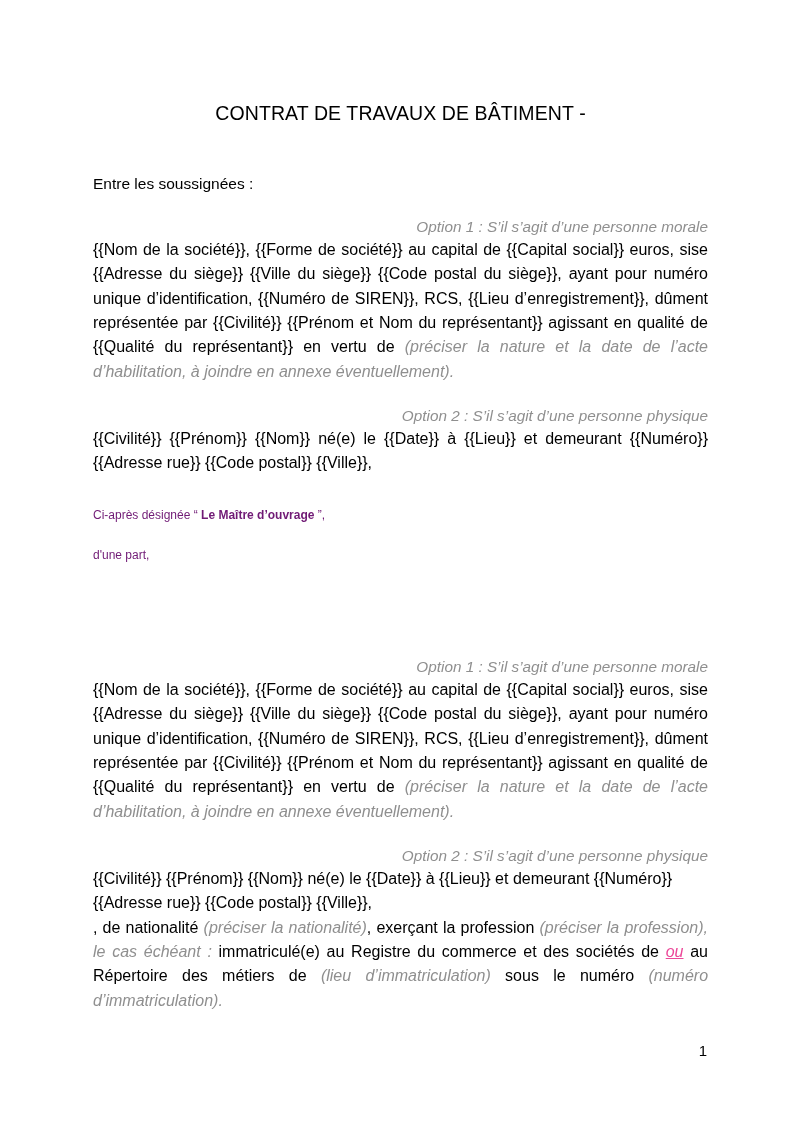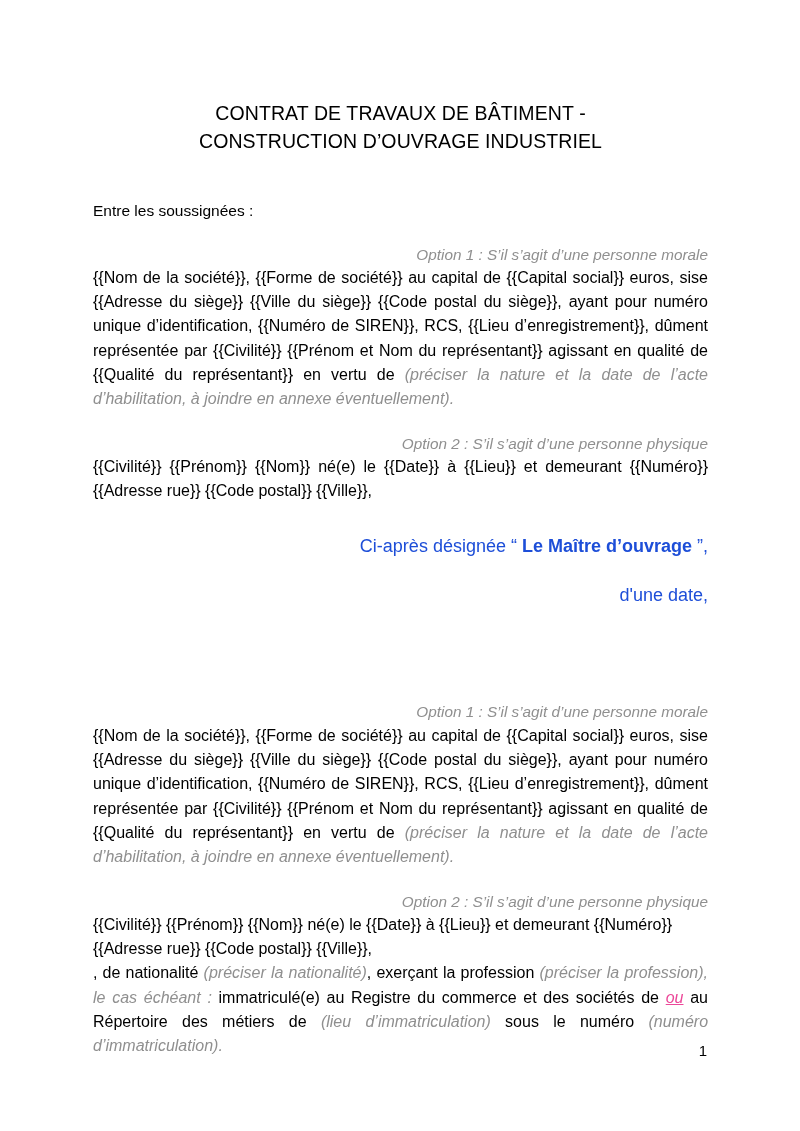--- a/index.html
+++ b/index.html
@@ -73,24 +73,23 @@
     font-style: italic;
     color: #8f8f8f;
   }
   .hint-u {
     font-style: italic;
     text-decoration: underline;
     color: #ec4899;
   }
   .plain-par {
     margin: 0;
-    font-size: 18px;
+    font-size: 12px;
     line-height: 1.5;
-    color: #1d4ed8;
-    text-align: right;
+    color: #701a75;
   }
   .gap-1 { height: 30px; }
   .gap-2 { height: 22px; }
   .gap-3 { height: 42px; }
   .gap-4 { height: 30px; }
   .bold {
     font-weight: bold;
   }
   .page-number {
     position: absolute;
@@ -102,38 +101,37 @@
   }
 </style>
 </head>
 <body>
 
 <div class="page">
   <div class="content">
 
     <h1 class="doc-title">
       <span class="title-line">CONTRAT DE TRAVAUX DE BÂTIMENT -</span>
-      <span class="title-line">CONSTRUCTION D’OUVRAGE INDUSTRIEL</span>
     </h1>
 
     <p class="section-lead"><span class="u">Entre les soussignées</span><span> :</span></p>
 
     <p class="opt-label">Option 1 :  S’il s’agit d’une personne morale</p>
     <p class="body-par"><span>{{Nom de la société}}, {{Forme de société}} au capital de {{Capital social}} euros, sise {{Adresse du siège}} {{Ville du siège}} {{Code postal du siège}}, ayant pour numéro unique d’identification, {{Numéro de SIREN}}, RCS, {{Lieu d’enregistrement}}, dûment représentée par {{Civilité}} {{Prénom et Nom du représentant}} agissant en qualité de {{Qualité du représentant}} en vertu de </span><span class="hint">(préciser la nature et la date de l’acte d’habilitation, à joindre en annexe éventuellement).</span></p>
 
     <p class="opt-label">Option 2 : S’il s’agit d’une personne physique</p>
     <p class="body-par">{{Civilité}} {{Prénom}} {{Nom}} né(e) le {{Date}} à {{Lieu}} et demeurant {{Numéro}} {{Adresse rue}} {{Code postal}}  {{Ville}},</p>
 
     <div class="gap-1"></div>
 
     <p class="plain-par"><span>Ci-après désignée “ </span><span class="bold">Le Maître d’ouvrage</span><span> ”,</span></p>
 
     <div class="gap-2"></div>
 
-    <p class="plain-par">d'une date,</p>
+    <p class="plain-par">d'une part,</p>
 
     <div class="gap-3"></div>
 
 
     <div class="gap-4"></div>
 
     <p class="opt-label tight">Option 1 :  S’il s’agit d’une personne morale</p>
     <p class="body-par"><span>{{Nom de la société}}, {{Forme de société}} au capital de {{Capital social}} euros, sise {{Adresse du siège}} {{Ville du siège}} {{Code postal du siège}}, ayant pour numéro unique d’identification, {{Numéro de SIREN}}, RCS, {{Lieu d’enregistrement}}, dûment représentée par {{Civilité}} {{Prénom et Nom du représentant}} agissant en qualité de {{Qualité du représentant}} en vertu de </span><span class="hint">(préciser la nature et la date de l’acte d’habilitation, à joindre en annexe éventuellement).</span></p>
 
     <p class="opt-label">Option 2 : S’il s’agit d’une personne physique</p>

